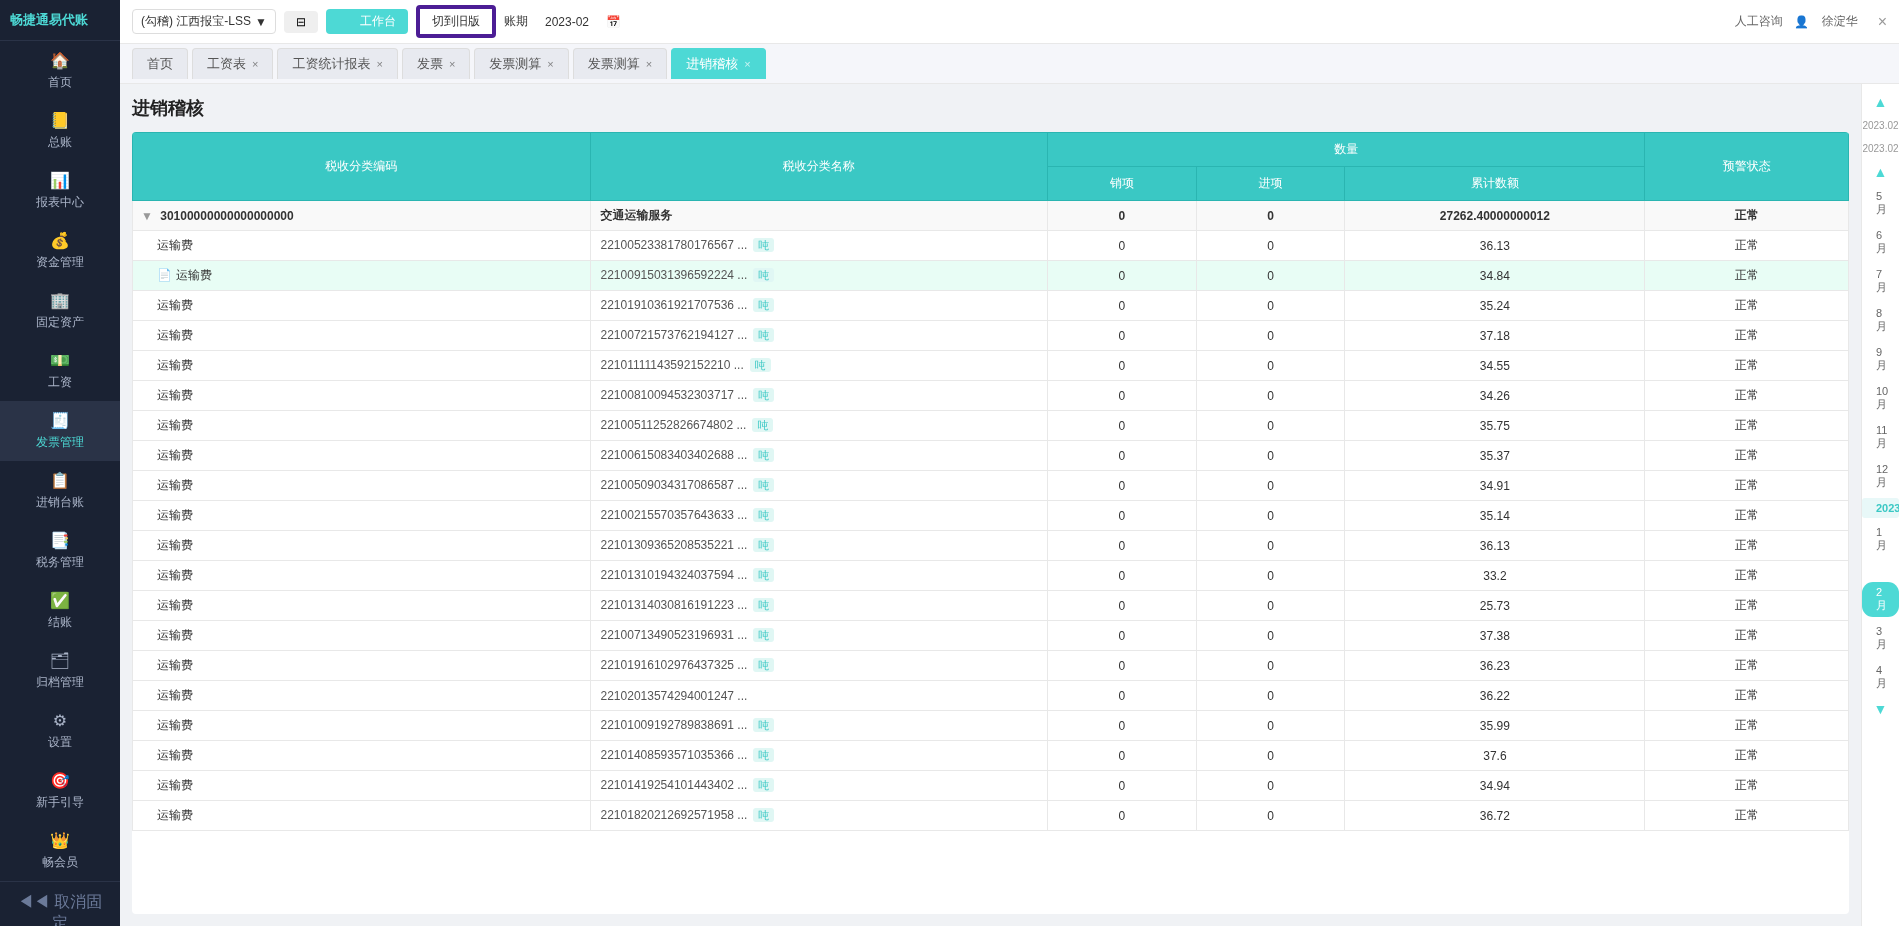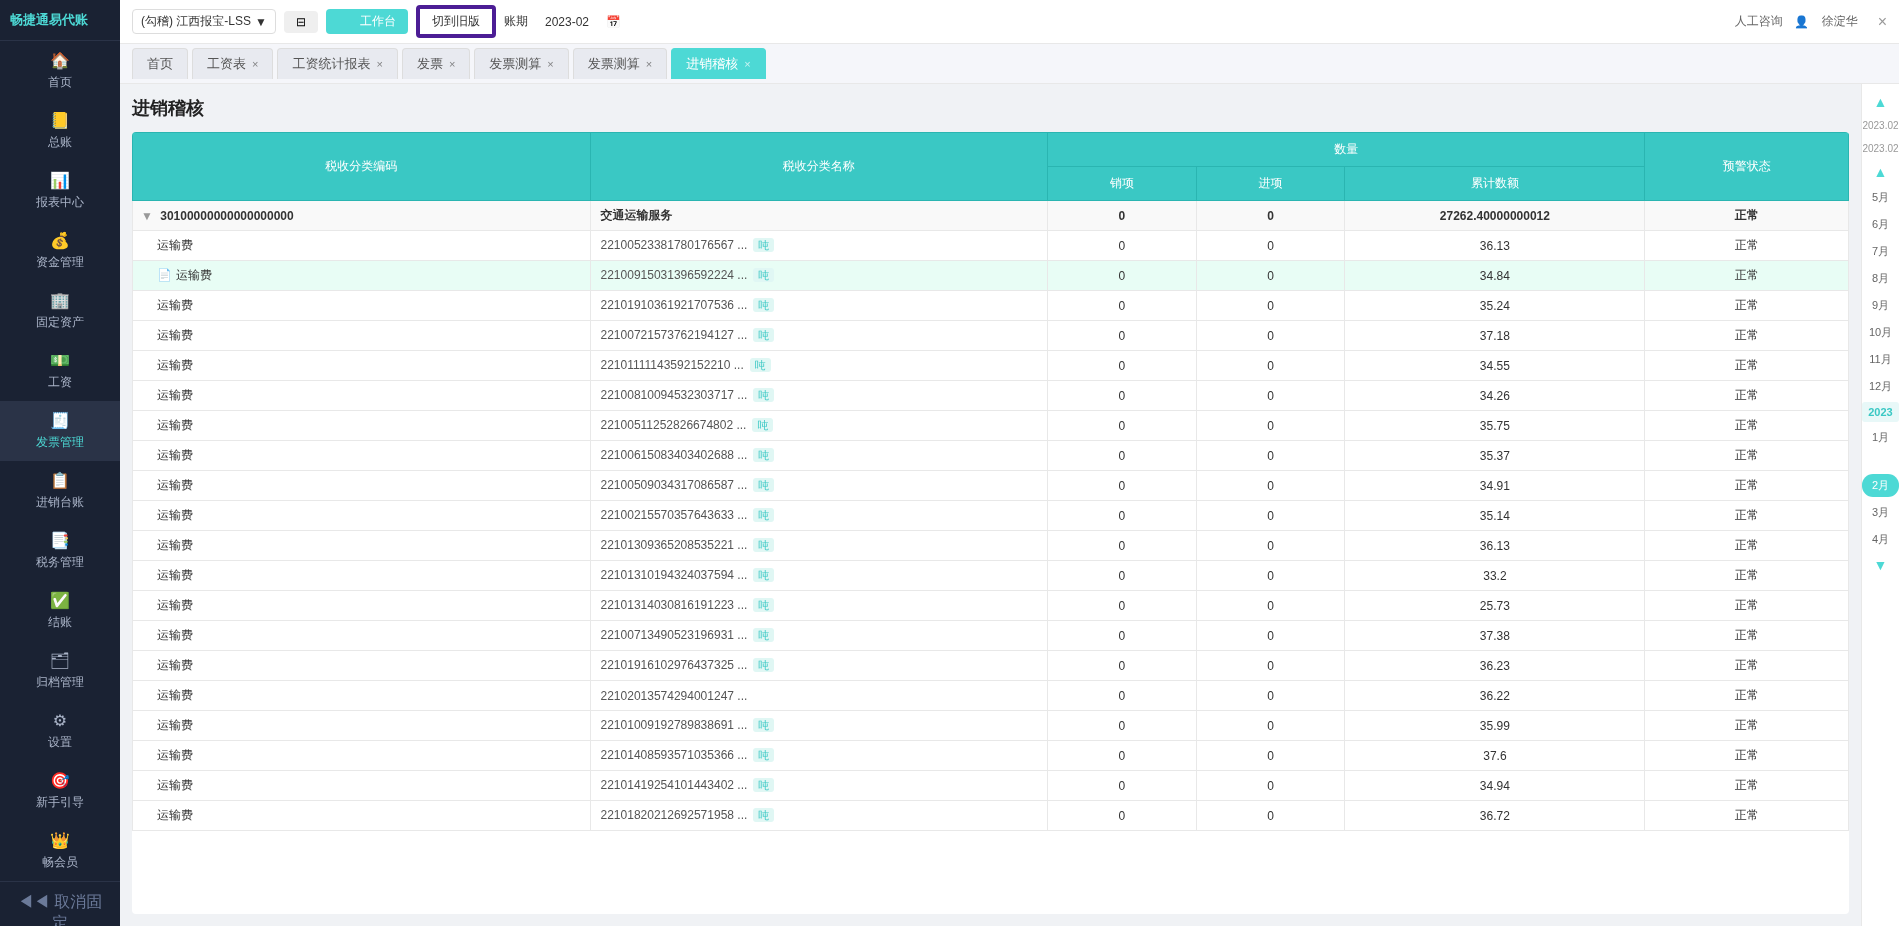--- a/index.html
+++ b/index.html
@@ -54,21 +54,21 @@
     thead tr.sub-header th { background: #3ac8c4; }
     tbody tr td { padding: 6px 10px; border: 1px solid #e8e8e8; color: #333; white-space: nowrap; }
     tbody tr.highlighted { background: #e8fdf5; }
     tbody tr.group-row td { background: #f9f9f9; font-weight: bold; }
     .col-code { min-width: 200px; }
     .col-name { min-width: 200px; }
     td.center { text-align: center; }
 
     
     .right-panel { width: 38px; background: #fff; border-left: 1px solid #e8e8e8; display: flex; flex-direction: column; align-items: center; padding: 8px 0; gap: 4px; font-size: 11px; color: #666; overflow-y: auto; }
-    .right-panel .month-item { padding: 4px 6px; cursor: pointer; border-radius: 3px; text-align: center; width: 100%; }
+    .right-panel .month-item { padding: 4px 14px; cursor: pointer; border-radius: 3px; width: 100%; }
     .right-panel .month-item.active { background: #4dd9d5; color: #fff; border-radius: 11px; margin-top: 21px; }
     .right-panel .year-label { font-size: 10px; color: #999; padding: 4px 2px; text-align: center; }
     .right-panel .nav-btn { cursor: pointer; color: #4dd9d5; font-size: 14px; padding: 2px; }
     .expand-icon { color: #666; margin-right: 4px; cursor: pointer; }
   </style>
 </head>
 <body>
 
 <div class="sidebar">
   <div class="sidebar-logo">

